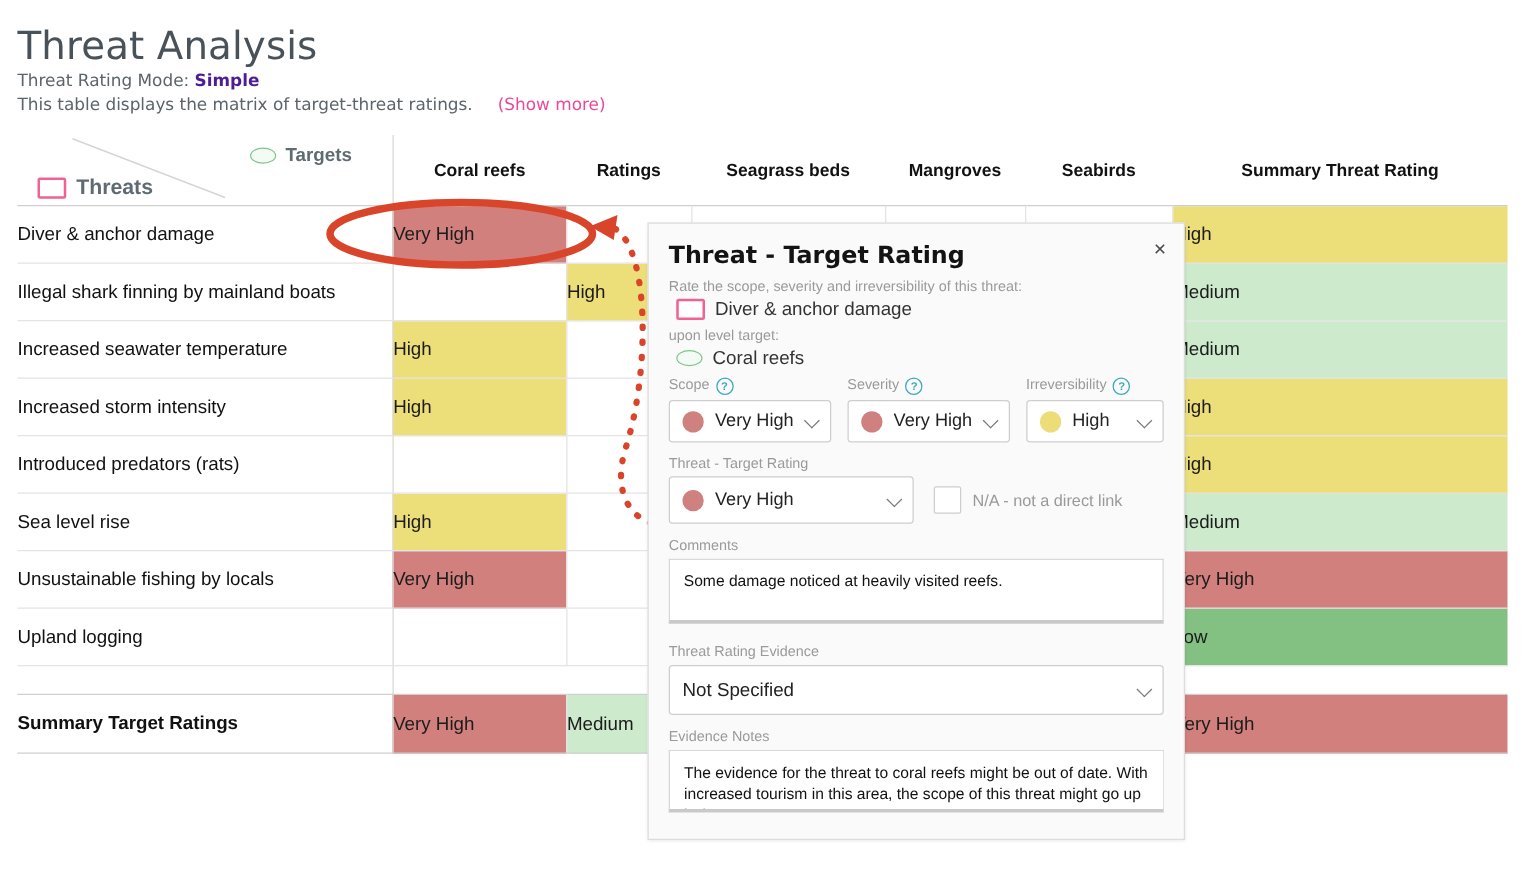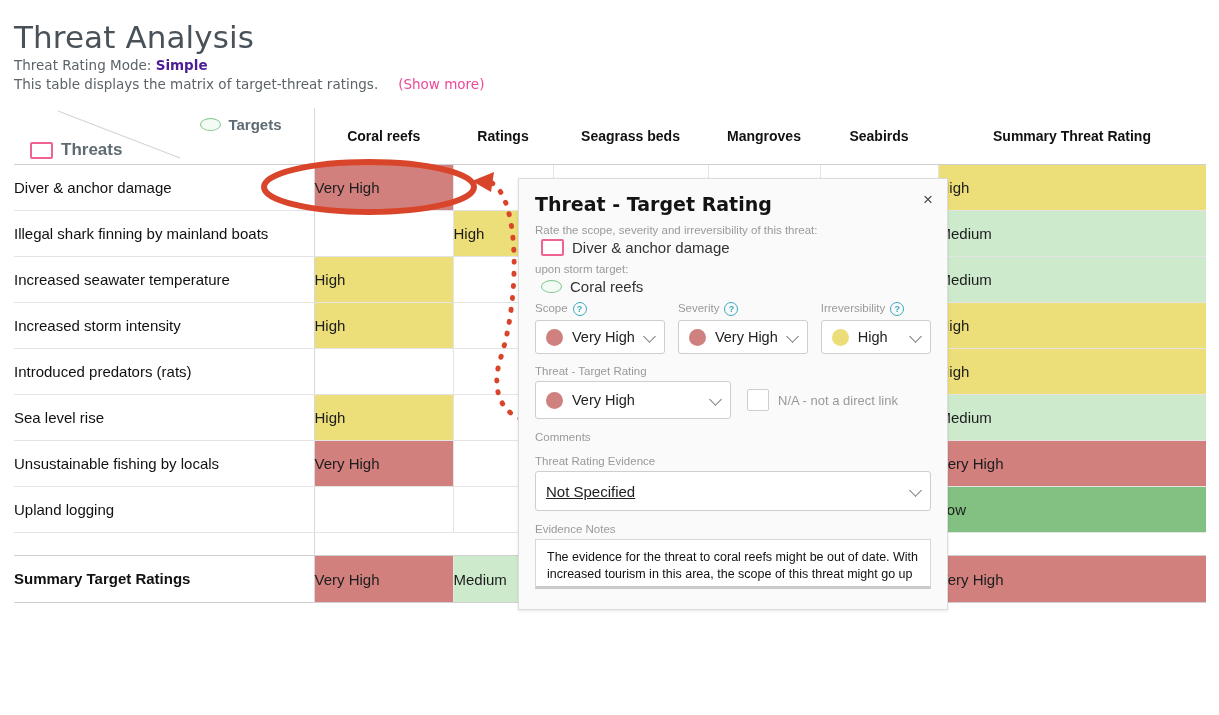--- a/index.html
+++ b/index.html
@@ -306,21 +306,20 @@
     font-family: "Liberation Sans", sans-serif;
   }
   .ta.comments { height: 52px; }
   .ta.evidence { height: 50px; }
   .sep { height: 11px; }
   .evid-select {
     height: 40px;
     font-size: 15px;
     color: #222;
     justify-content: space-between;
-    text-decoration: underline;
   }
   .mt12 { margin-top: 12px; }
 </style>
 </head>
 <body>
 
 <div id="page-header">
   <h1 id="page-title">Threat Analysis</h1>
   <div class="subline">
     <span>Threat Rating Mode:</span>
@@ -470,21 +469,21 @@
   <div class="dlg-close">×</div>
   <div id="dialog-inner">
     <div class="dlg-title">Threat - Target Rating</div>
 
     <div class="dlg-sub">Rate the scope, severity and irreversibility of this threat:</div>
     <div class="dlg-entity">
       <span class="ico-threat"></span>
       <span>Diver &amp; anchor damage</span>
     </div>
 
-    <div class="dlg-sub">upon storm target:</div>
+    <div class="dlg-sub">upon level target:</div>
     <div class="dlg-entity">
       <span class="ico-target"></span>
       <span>Coral reefs</span>
     </div>
 
     <div class="tri-col">
       <div>
         <div class="fld-label">
           <span>Scope</span>
           <span class="help-ico">?</span>
@@ -528,20 +527,21 @@
         <span class="chev"></span>
       </div>
       <div class="na-wrap">
         <span class="cbx"></span>
         <span>N/A - not a direct link</span>
       </div>
     </div>
 
     <div class="mt12"></div>
     <div class="fld-label">Comments</div>
+    <textarea class="ta comments" style="">Some damage noticed at heavily visited reefs.</textarea>
 
     <div class="mt12"></div>
     <div class="fld-label">Threat Rating Evidence</div>
     <div class="select-box evid-select">
       <span class="sel-text">Not Specified</span>
       <span class="chev"></span>
     </div>
 
     <div class="mt12"></div>
     <div class="fld-label">Evidence Notes</div>

